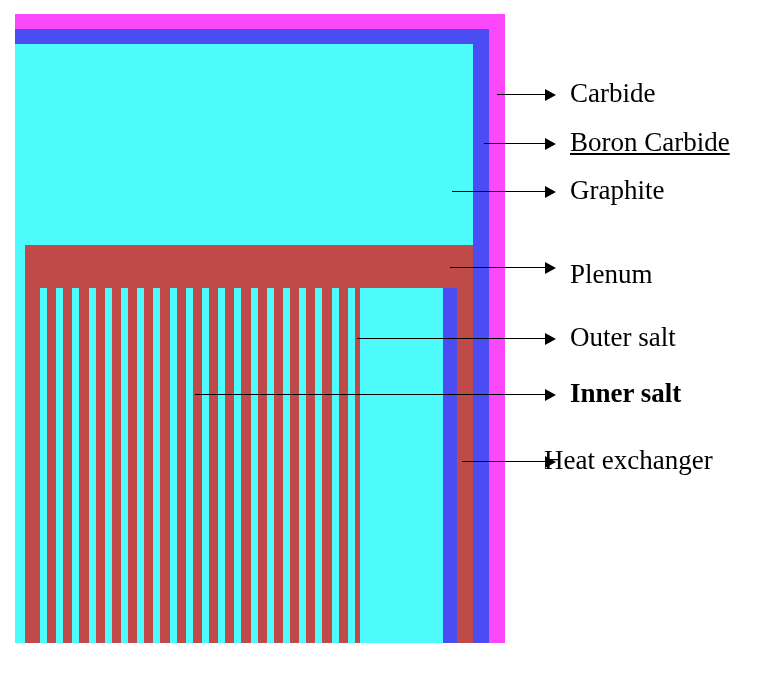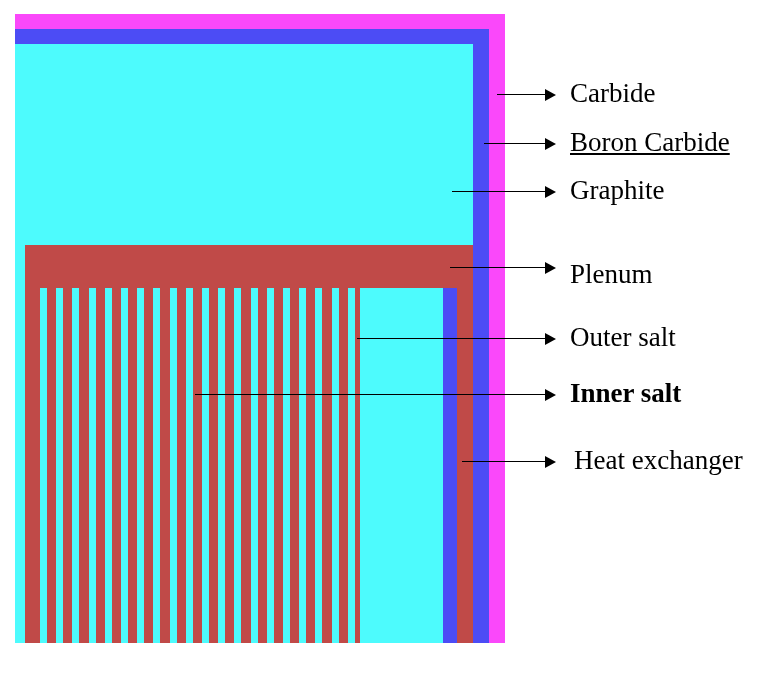--- a/index.html
+++ b/index.html
@@ -172,16 +172,16 @@
       <div class="arrowhead" style="left: 545px; top: 262px;"></div>
       <div class="callout-label" style="left: 570px; top: 245px; margin-top: 16px;">Plenum</div>
       <div class="leader" style="left: 357px; top: 338px; width: 188px;"></div>
       <div class="arrowhead" style="left: 545px; top: 333px;"></div>
       <div class="callout-label" style="left: 570px; top: 324px;">Outer salt</div>
       <div class="leader" style="left: 195px; top: 394px; width: 350px;"></div>
       <div class="arrowhead" style="left: 545px; top: 389px;"></div>
       <div class="callout-label" style="left: 570px; top: 380px; font-weight: bold;">Inner salt</div>
       <div class="leader" style="left: 462px; top: 461px; width: 83px;"></div>
       <div class="arrowhead" style="left: 545px; top: 456px;"></div>
-      <div class="callout-label" style="left: 574px; top: 447px; text-align: center;">Heat exchanger</div>
+      <div class="callout-label" style="left: 544px; top: 447px; text-align: center;">Heat exchanger</div>
     </div>
 
 </div>
 
 </body></html>

